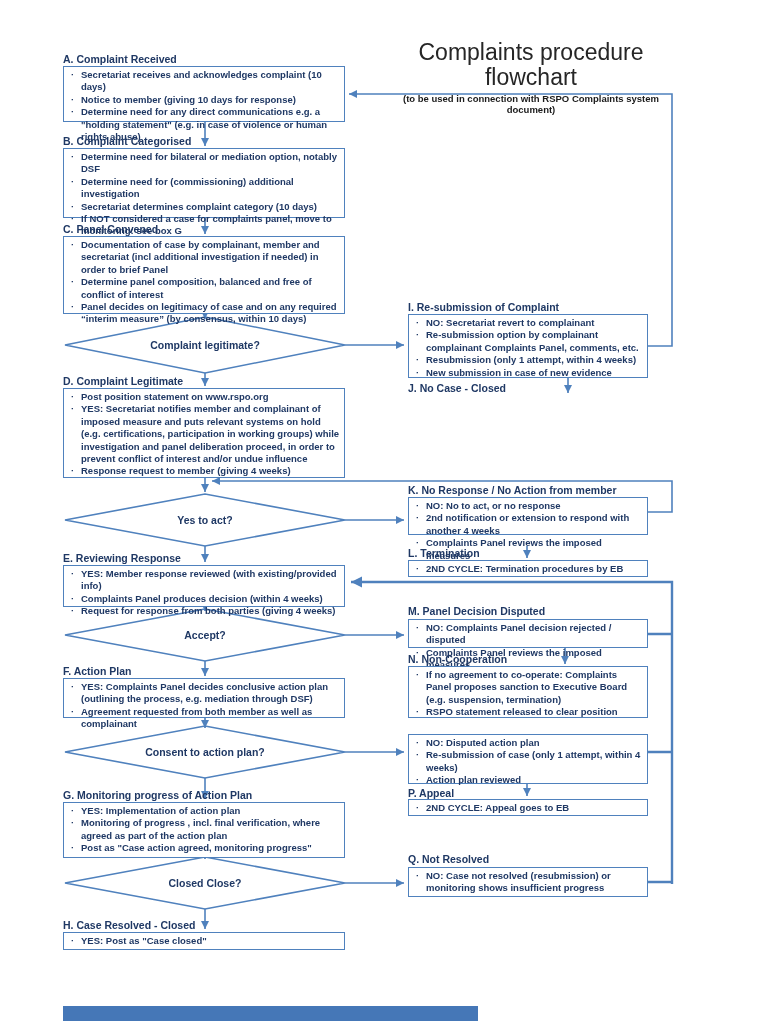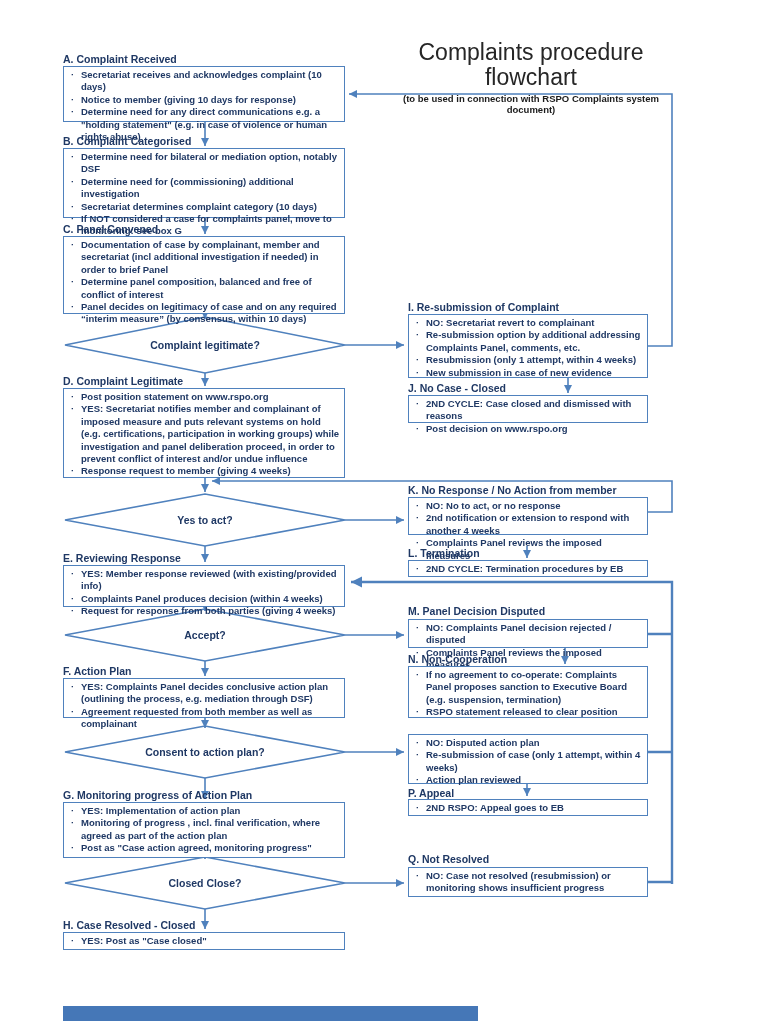--- a/index.html
+++ b/index.html
@@ -170,33 +170,27 @@
   <div class="box box-left" style="top:932px; height:18px;">
     <ul class="bullets">
       <li>YES: Post as "Case closed"</li>
     </ul>
   </div>
 
   <div class="node-title" style="left:408px; top:301px;">I. Re-submission of Complaint</div>
   <div class="box box-right" style="top:314px; height:64px;">
     <ul class="bullets">
       <li>NO: Secretariat revert to complainant</li>
-      <li>Re-submission option by additional addressing Complaints Panel, comments, etc.</li>
+      <li>Re-submission option by complainant complainant Complaints Panel, comments, etc.</li>
       <li>Resubmission (only 1 attempt, within 4 weeks)</li>
       <li>New submission in case of new evidence</li>
     </ul>
   </div>
 
   <div class="node-title" style="left:408px; top:382px;">J. No Case - Closed</div>
-  <div class="box box-right" style="top:395px; height:28px;">
-    <ul class="bullets">
-      <li>2ND CYCLE: Case closed and dismissed with reasons</li>
-      <li>Post decision on www.rspo.org</li>
-    </ul>
-  </div>
 
   <div class="node-title" style="left:408px; top:484px;">K. No Response / No Action from member</div>
   <div class="box box-right" style="top:497px; height:38px;">
     <ul class="bullets">
       <li>NO: No to act, or no response</li>
       <li>2nd notification or extension to respond with another 4 weeks</li>
       <li>Complaints Panel reviews the imposed measures</li>
     </ul>
   </div>
 
@@ -228,21 +222,21 @@
     <ul class="bullets">
       <li>NO: Disputed action plan</li>
       <li>Re-submission of case (only 1 attempt, within 4 weeks)</li>
       <li>Action plan reviewed</li>
     </ul>
   </div>
 
   <div class="node-title" style="left:408px; top:787px;">P. Appeal</div>
   <div class="box box-right" style="top:799px; height:16px;">
     <ul class="bullets">
-      <li>2ND RSPO: Appeal goes to EB</li>
+      <li>2ND CYCLE: Appeal goes to EB</li>
     </ul>
   </div>
 
   <div class="node-title" style="left:408px; top:853px;">Q. Not Resolved</div>
   <div class="box box-right" style="top:867px; height:30px;">
     <ul class="bullets">
       <li>NO: Case not resolved (resubmission) or monitoring shows insufficient progress</li>
     </ul>
   </div>
 

